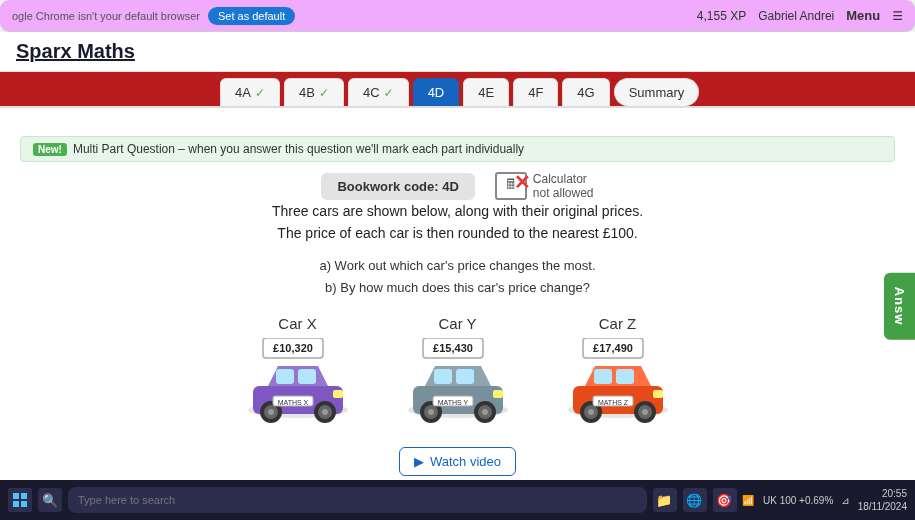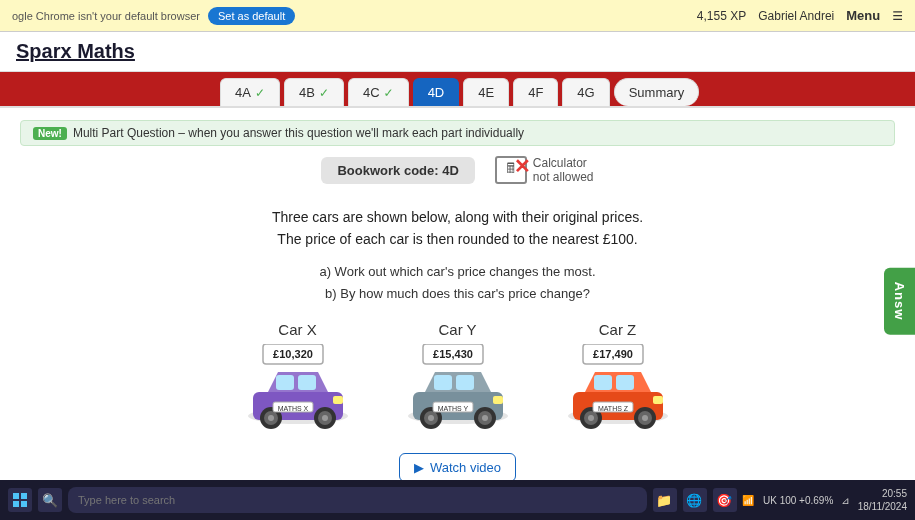--- a/index.html
+++ b/index.html
@@ -1,26 +1,27 @@
 <!DOCTYPE html>
 <html><head>
   <meta charset="utf-8">
   <style>
     * { margin: 0; padding: 0; box-sizing: border-box; }
     body { font-family: Arial, sans-serif; background: #f0f0f0; width: 915px; height: 520px; overflow: hidden; position: relative; }
 
     
     .browser-bar {
-      background: #fef9c3;
+      background: #f0abfc;
       height: 32px;
       display: flex;
       align-items: center;
       justify-content: space-between;
       padding: 0 12px;
       border-bottom: 1px solid #ccc;
+      border-radius: 9px;
     }
     .browser-bar-left { display: flex; align-items: center; gap: 8px; font-size: 11px; color: #555; }
     .set-default-btn {
       background: #1976d2;
       color: white;
       border: none;
       border-radius: 12px;
       padding: 3px 10px;
       font-size: 11px;
       cursor: pointer;
@@ -64,21 +65,21 @@
       border-color: #1565c0;
     }
     .tab.completed { color: #333; }
     .check-icon { color: #4caf50; font-size: 12px; }
     .tab-summary { background: #f5f5f5; border-radius: 14px; }
 
     
     .main-content {
       background: white;
       flex: 1;
-      padding: 12px 20px;
+      padding: 28px 20px;
       position: relative;
     }
 
     
     .new-banner {
       background: #e8f5e9;
       border: 1px solid #c8e6c9;
       border-radius: 4px;
       padding: 5px 12px;
       font-size: 12px;
@@ -96,21 +97,21 @@
       padding: 1px 5px;
       border-radius: 3px;
     }
 
     
     .bookwork-row {
       display: flex;
       align-items: center;
       justify-content: center;
       gap: 20px;
-      margin-bottom: 22px;
+      margin-bottom: 0;
     }
     .bookwork-code {
       background: #e3e3e3;
       border-radius: 6px;
       padding: 6px 16px;
       font-size: 13px;
       font-weight: bold;
       color: #333;
     }
     .calculator-info {

